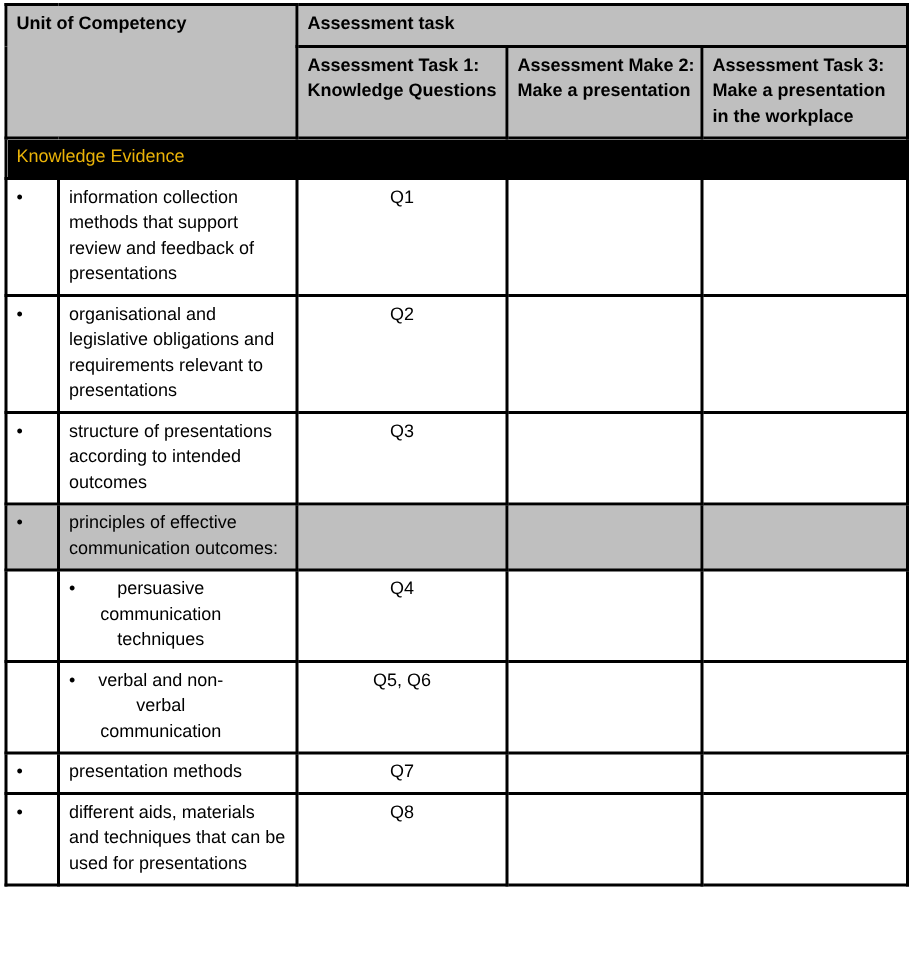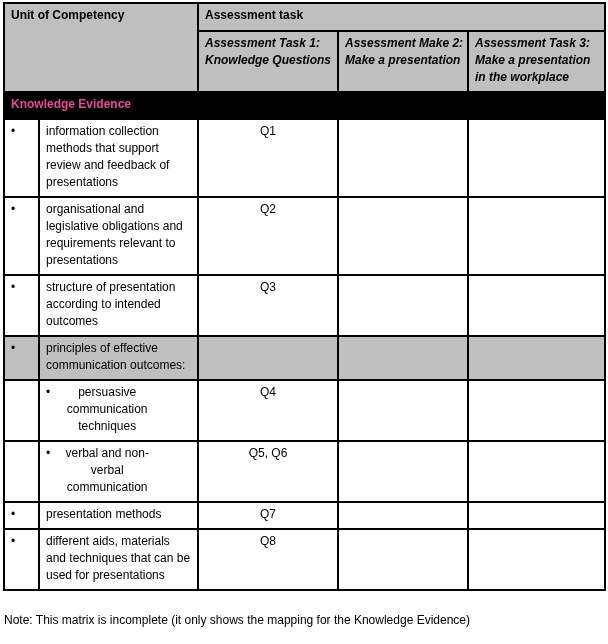--- a/index.html
+++ b/index.html
@@ -28,28 +28,28 @@
     box-sizing: border-box;
   }
 
   
   td.hdr {
     background: #bfbfbf;
     font-weight: bold;
     padding: 5px 4px 4px 8px;
   }
   tr.hdr-row1 td { height: 28px; }
-  tr.hdr-row2 td { height: 58px; font-style: italic; }
+  tr.hdr-row2 td { height: 58px; }
   .hdr-line { display: block; white-space: nowrap; }
 
   
   td.section-cell {
     background: #000000;
-    color: #ec4899;
-    font-weight: bold;
+    color: #eab308;
+    font-weight: normal;
     padding: 3px 8px;
     height: 24px;
     line-height: 17px;
   }
 
   
   td.bullet-cell { padding: 2px 0 0 9px; }
   td.q-cell { text-align: center; margin-top: 40px; }
   tr.shaded td { background: #bfbfbf; }
 
@@ -113,21 +113,21 @@
         </tr>
         <tr>
           <td class="bullet-cell">•</td>
           <td class="text-cell">organisational and legislative obligations and requirements relevant to presentations</td>
           <td class="q-cell">Q2</td>
           <td class="q-cell"></td>
           <td class="q-cell"></td>
         </tr>
         <tr>
           <td class="bullet-cell">•</td>
-          <td class="text-cell">structure of presentation according to intended outcomes</td>
+          <td class="text-cell">structure of presentations according to intended outcomes</td>
           <td class="q-cell">Q3</td>
           <td class="q-cell"></td>
           <td class="q-cell"></td>
         </tr>
         <tr class="shaded">
           <td class="bullet-cell">•</td>
           <td class="text-cell">principles of effective communication outcomes:</td>
           <td class="q-cell"></td>
           <td class="q-cell"></td>
           <td class="q-cell"></td>
@@ -166,14 +166,13 @@
         <tr>
           <td class="bullet-cell">•</td>
           <td class="text-cell">different aids, materials and techniques that can be used for presentations</td>
           <td class="q-cell">Q8</td>
           <td class="q-cell"></td>
           <td class="q-cell"></td>
         </tr>
       </tbody>
   </table>
 
-  <p class="note">Note: This matrix is incomplete (it only shows the mapping for the Knowledge Evidence)</p>
 </div>
 
 </body></html>

